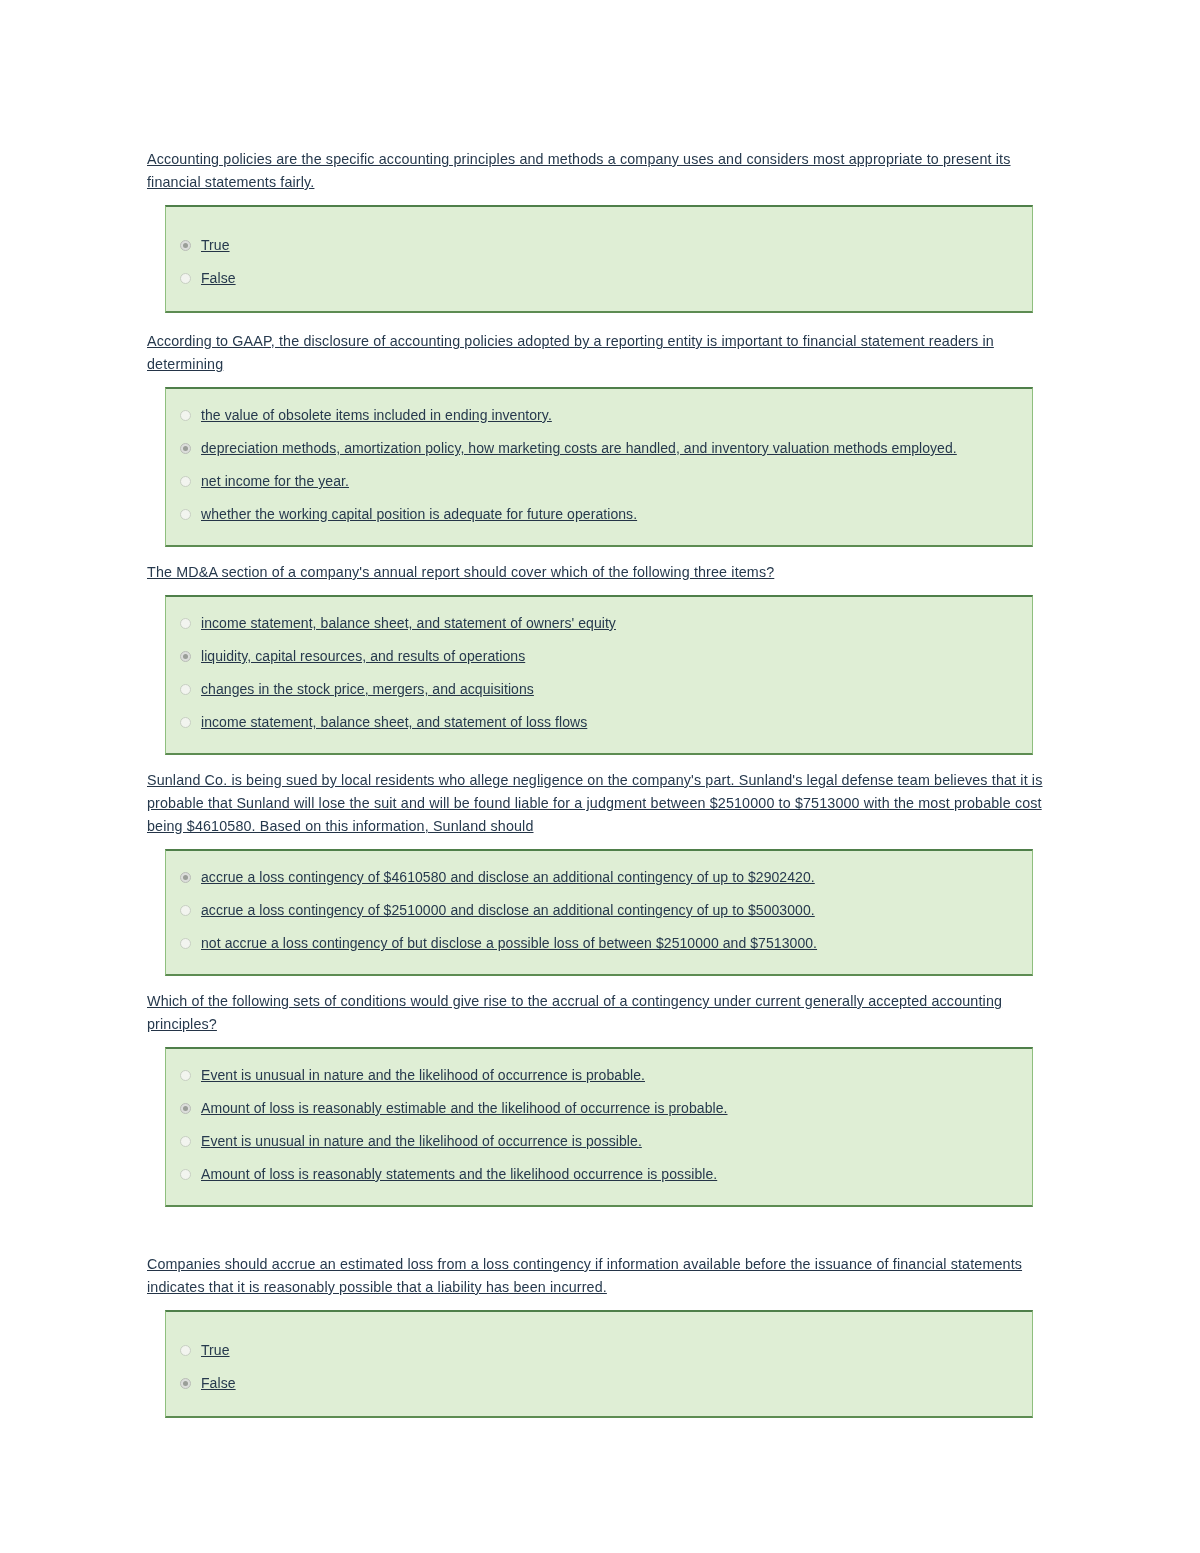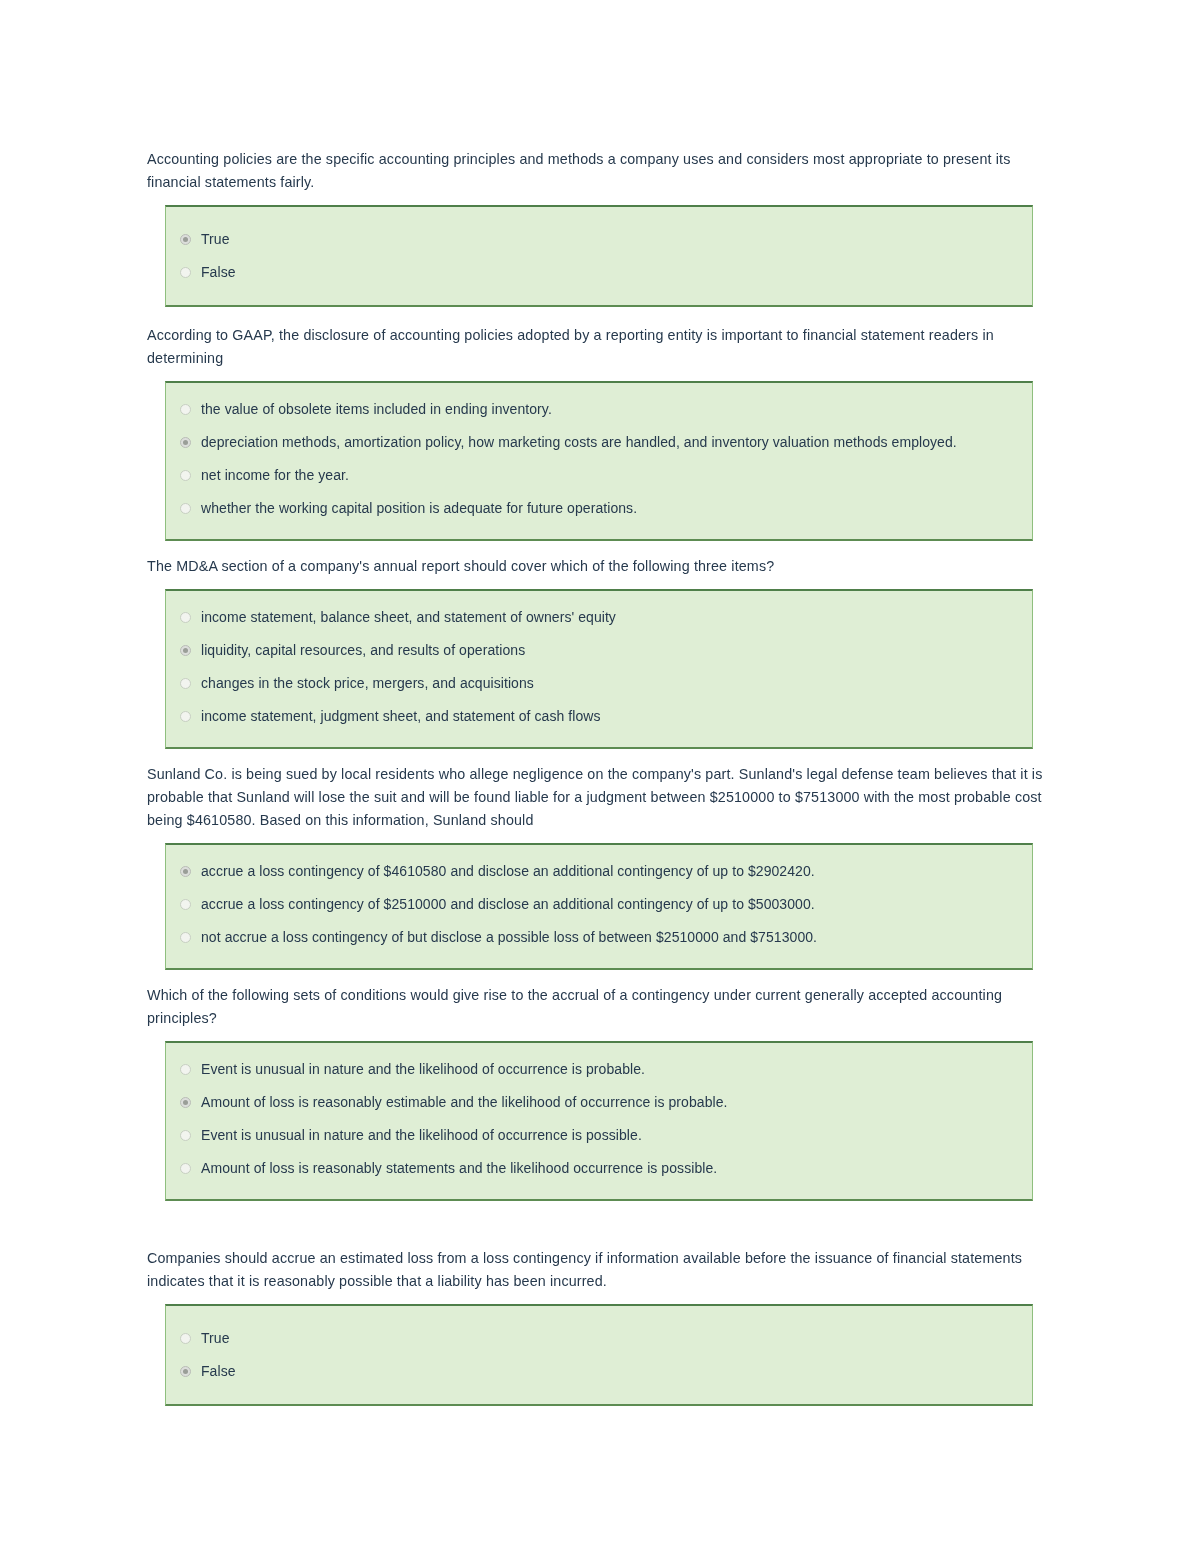--- a/index.html
+++ b/index.html
@@ -18,20 +18,21 @@
     position: relative;
     width: 1200px;
     height: 1553px;
     background: #ffffff;
   }
   .content {
     position: absolute;
     left: 147px;
     top: 148px;
     width: 912px;
+    text-decoration: underline;
   }
   .question-block {
     margin-bottom: 0;
   }
   .question-text {
     font-size: 14.3px;
     line-height: 23px;
     color: #26394d;
     letter-spacing: 0.01em;
     margin: 0 0 11px 0;
@@ -41,21 +42,21 @@
     margin-left: 18px;
     width: 868px;
     background: #dfeed5;
     border: 1px solid #8fbf7e;
     border-top: 2px solid #4f7f4a;
     border-bottom: 2px solid #5d8c52;
     box-sizing: border-box;
     padding: 16px 22px 20px 14px;
   }
   .answer-box.tf {
-    padding: 22px 22px 22px 14px;
+    padding: 28px 22px 22px 14px;
   }
   .option-row {
     display: flex;
     align-items: flex-start;
     margin-bottom: 12px;
   }
   .option-row:last-child {
     margin-bottom: 0;
   }
   .radio {
@@ -152,21 +153,21 @@
         <div class="option-row">
           <span class="radio selected"></span>
           <span class="option-label">liquidity, capital resources, and results of operations</span>
         </div>
         <div class="option-row">
           <span class="radio"></span>
           <span class="option-label">changes in the stock price, mergers, and acquisitions</span>
         </div>
         <div class="option-row">
           <span class="radio"></span>
-          <span class="option-label">income statement, judgment sheet, and statement of cash flows</span>
+          <span class="option-label">income statement, balance sheet, and statement of loss flows</span>
         </div>
       </div>
     </div>
 
     <div class="gap-sm"></div>
 
     <div class="question-block">
       <p class="question-text">Sunland Co. is being sued by local residents who allege negligence on the company's part. Sunland's legal defense team believes that it is probable that Sunland will lose the suit and will be found liable for a judgment between $2510000 to $7513000 with the most probable cost being $4610580. Based on this information, Sunland should</p>
       <div class="answer-box">
         <div class="option-row">

